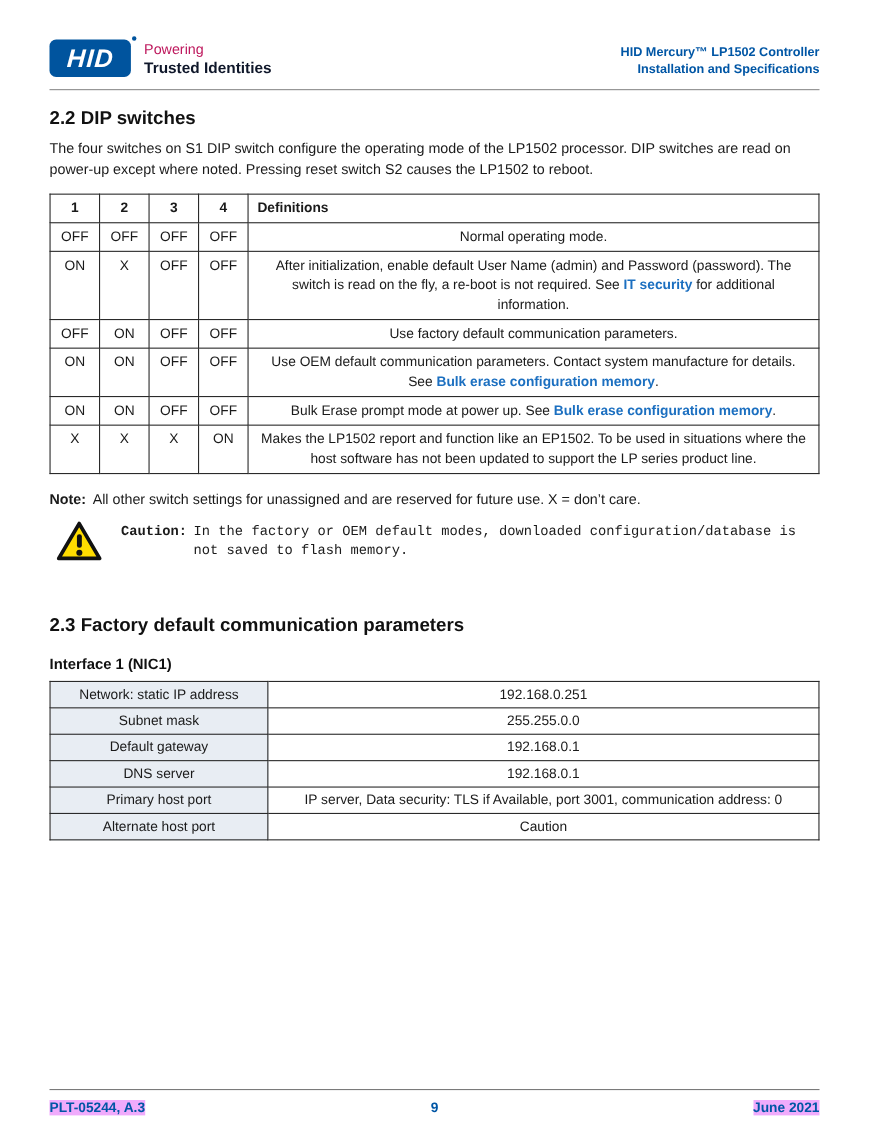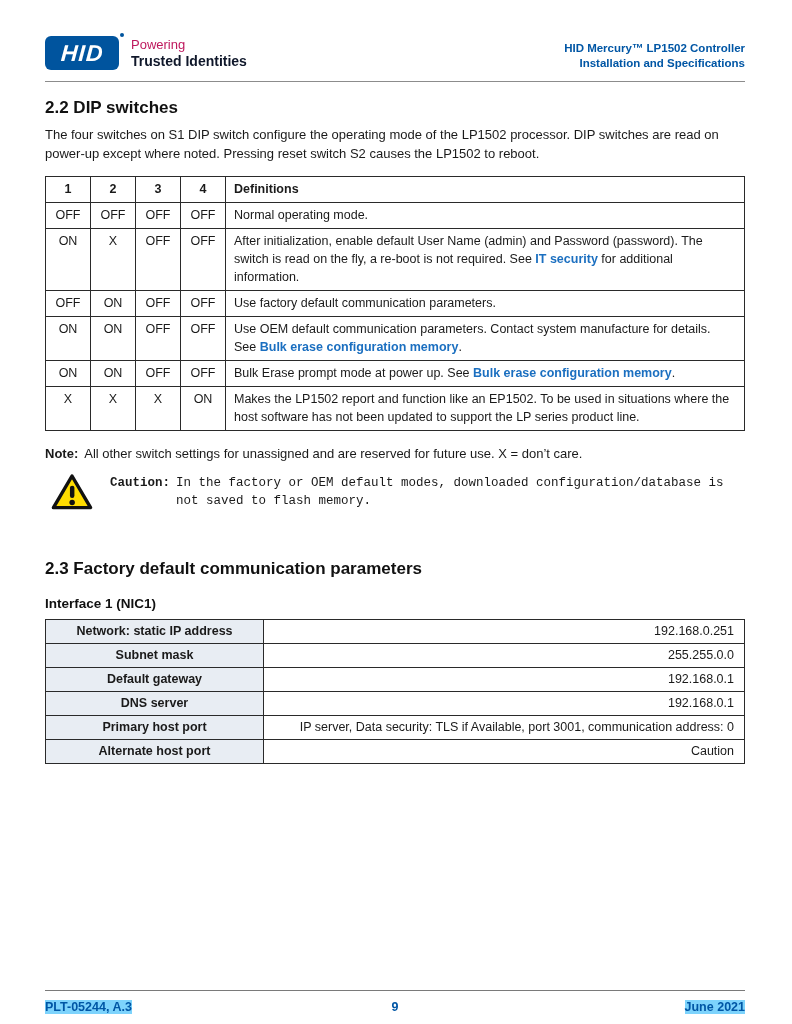--- a/index.html
+++ b/index.html
@@ -68,62 +68,62 @@
     border: 1px solid #2a2a2a;
     font-size: 12.5px;
     line-height: 18px;
     vertical-align: top;
     padding: 3px 8px 4px 8px;
   }
   .dip-table th { font-weight: bold; text-align: center; background: #ffffff; }
   .dip-table th.def-h { text-align: left; }
   .dip-table td.sw { text-align: center; width: 45px; }
   .dip-table col.sw-col { width: 45px; }
-  .dip-table td.def { text-align: left; }
+  .dip-table td.def { text-align: center; }
   .doc-link { color: #1b6fc0; font-weight: bold; cursor: pointer; }
 
   .note-line { margin-top: 15px; font-size: 13px; }
   .note-label { font-weight: bold; margin-right: 6px; }
 
   .caution-row { display: flex; margin-top: 11px; margin-left: 5px; align-items: flex-start; }
   .caution-icon { width: 44px; height: 41px; flex: 0 0 44px; margin-right: 16px; }
   .caution-body { display: flex; font-size: 12.5px; line-height: 18px; padding-top: 2px; flex: 1; font-family: Liberation Mono, monospace; }
   .caution-label { font-weight: bold; margin-right: 6px; white-space: nowrap; }
   .caution-text { flex: 1; max-width: 560px; }
 
   .factory-table { margin-top: 8px; }
   .factory-table td {
     border: 1px solid #2a2a2a;
     font-size: 12.5px;
     line-height: 16px;
     padding: 3px 10px 4px 10px;
     vertical-align: middle;
   }
   .factory-table td.label-cell {
-    width: 218px;
+    width: 198px;
     background: #e8edf3;
-    font-weight: bold;
+    font-weight: normal;
     text-align: center;
   }
-  .factory-table td.value-cell { text-align: right; }
+  .factory-table td.value-cell { text-align: center; }
 
   
   .footer {
     position: absolute;
     left: 45px; right: 47px; bottom: 10px;
     border-top: 1px solid #7a7a7a;
     padding-top: 9px;
     display: flex;
     justify-content: space-between;
     color: #0056a5;
     font-weight: bold;
     font-size: 12.5px;
   }
   .footer .page-num { position: absolute; left: 0; right: 0; text-align: center; }
-  .footer .f-left, .footer .f-right { position: relative; z-index: 1; background: #7dd3fc; }
+  .footer .f-left, .footer .f-right { position: relative; z-index: 1; background: #f0abfc; }
 </style>
 </head>
 <body>
 
 <div class="page">
   <div class="content">
 
     <div class="header">
       <div class="brand">
         <div class="logo-box">

